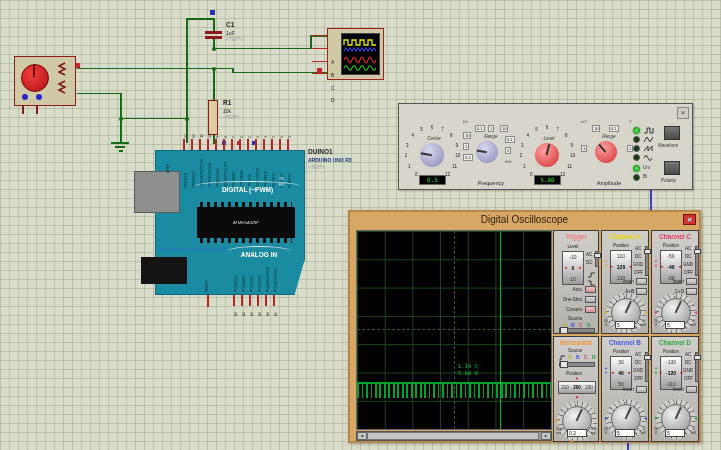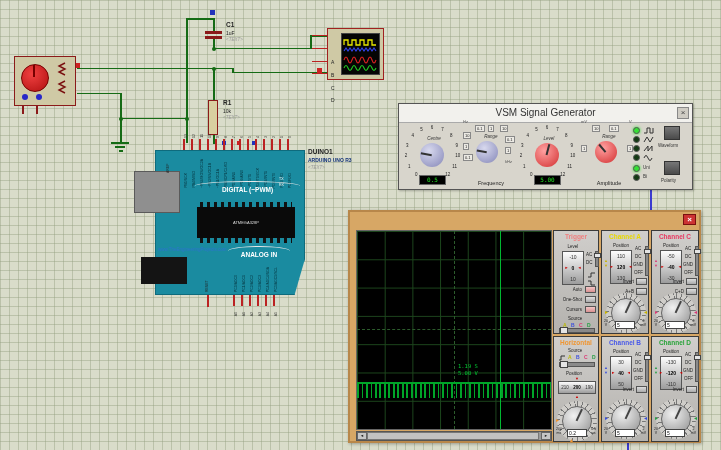--- a/index.html
+++ b/index.html
@@ -270,21 +270,20 @@
 <div class="brace" style="left:228px;top:246px;width:62px"></div>
 <div class="wlabel" style="left:228px;top:251px;width:62px">ANALOG IN</div>
 <div class="abs" style="left:279px;top:177px;font-size:3.5px;color:#fff">TX</div>
 <div class="abs" style="left:279px;top:183px;font-size:3.5px;color:#fff">RX</div>
 <div class="wm" style="left:158px;top:247px">www.TheEngineeringProjects.com</div>
 <div class="reftxt" style="left:308px;top:148px">DUINO1</div>
 <div class="abs" style="left:308px;top:157px;font-size:5px;font-weight:bold;color:#15347a">ARDUINO UNO R3</div>
 <div class="phtxt" style="left:308px;top:165px">&lt;TEXT&gt;</div>
 
 <div class="sg">
-  <div class="sg-title">VSM Signal Generator</div>
   <div class="sg-close">×</div>
 
   <div class="dial" style="left:6px;top:19px">
     <div class="dial-lbl" style="top:13px">Centre</div>
     <div class="arc-scale abs" style="left:0;top:0;width:58px;height:66px">
         <span class="dial-num" style="left: 11.3528px; top: 50.7645px;">0</span>
         <span class="dial-num" style="left: 4.29665px; top: 42.6711px;">1</span>
         <span class="dial-num" style="left: 1.11256px; top: 32.4167px;">2</span>
         <span class="dial-num" style="left: 2.34358px; top: 21.7501px;">3</span>
         <span class="dial-num" style="left: 7.77977px; top: 12.4905px;">4</span>
@@ -378,20 +377,21 @@
   <div class="sglbl" style="left:259px;top:39px">Waveform</div>
   <div class="led pol-led on" style="left:234px;top:61px"></div>
   <div class="sglbl" style="left:244px;top:61px">Uni</div>
   <div class="led pol-led" style="left:234px;top:70px"></div>
   <div class="sglbl" style="left:244px;top:70px">Bi</div>
   <div class="sgbtn" style="left:265px;top:57px"></div>
   <div class="sglbl" style="left:262px;top:74px">Polarity</div>
 </div>
 
 <div class="osc">
+  <div class="osc-title">Digital Oscilloscope</div>
   <div class="osc-close">×</div>
 
   <div class="scr">
     <div class="dashv" style="left:97px"></div>
     <div class="dashh" style="top:98px"></div>
     <div class="traceline" style="top:151px"></div>
     <div class="pulses" style="top:152px"></div>
     <div class="cursorline" style="left:143px"></div>
     <div class="readout" style="left:101px;top:132px">
       <span>1.19 S</span><br>

